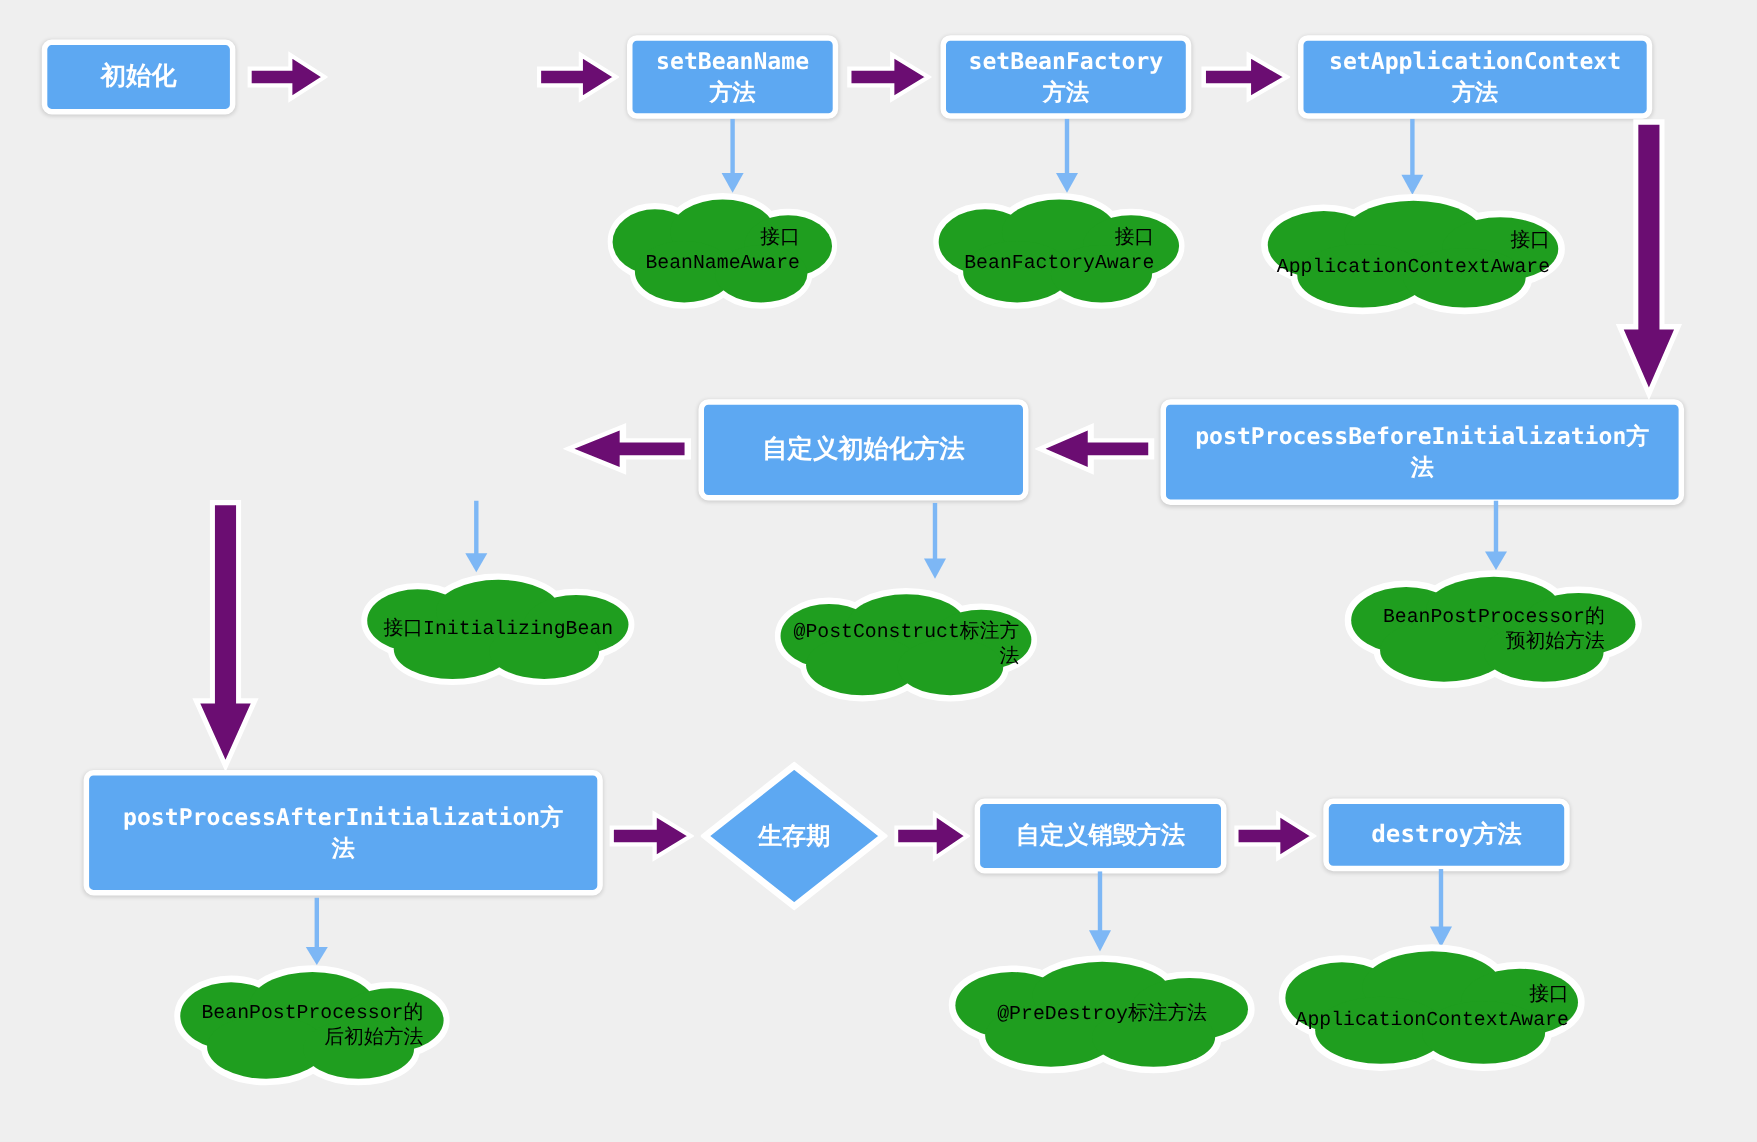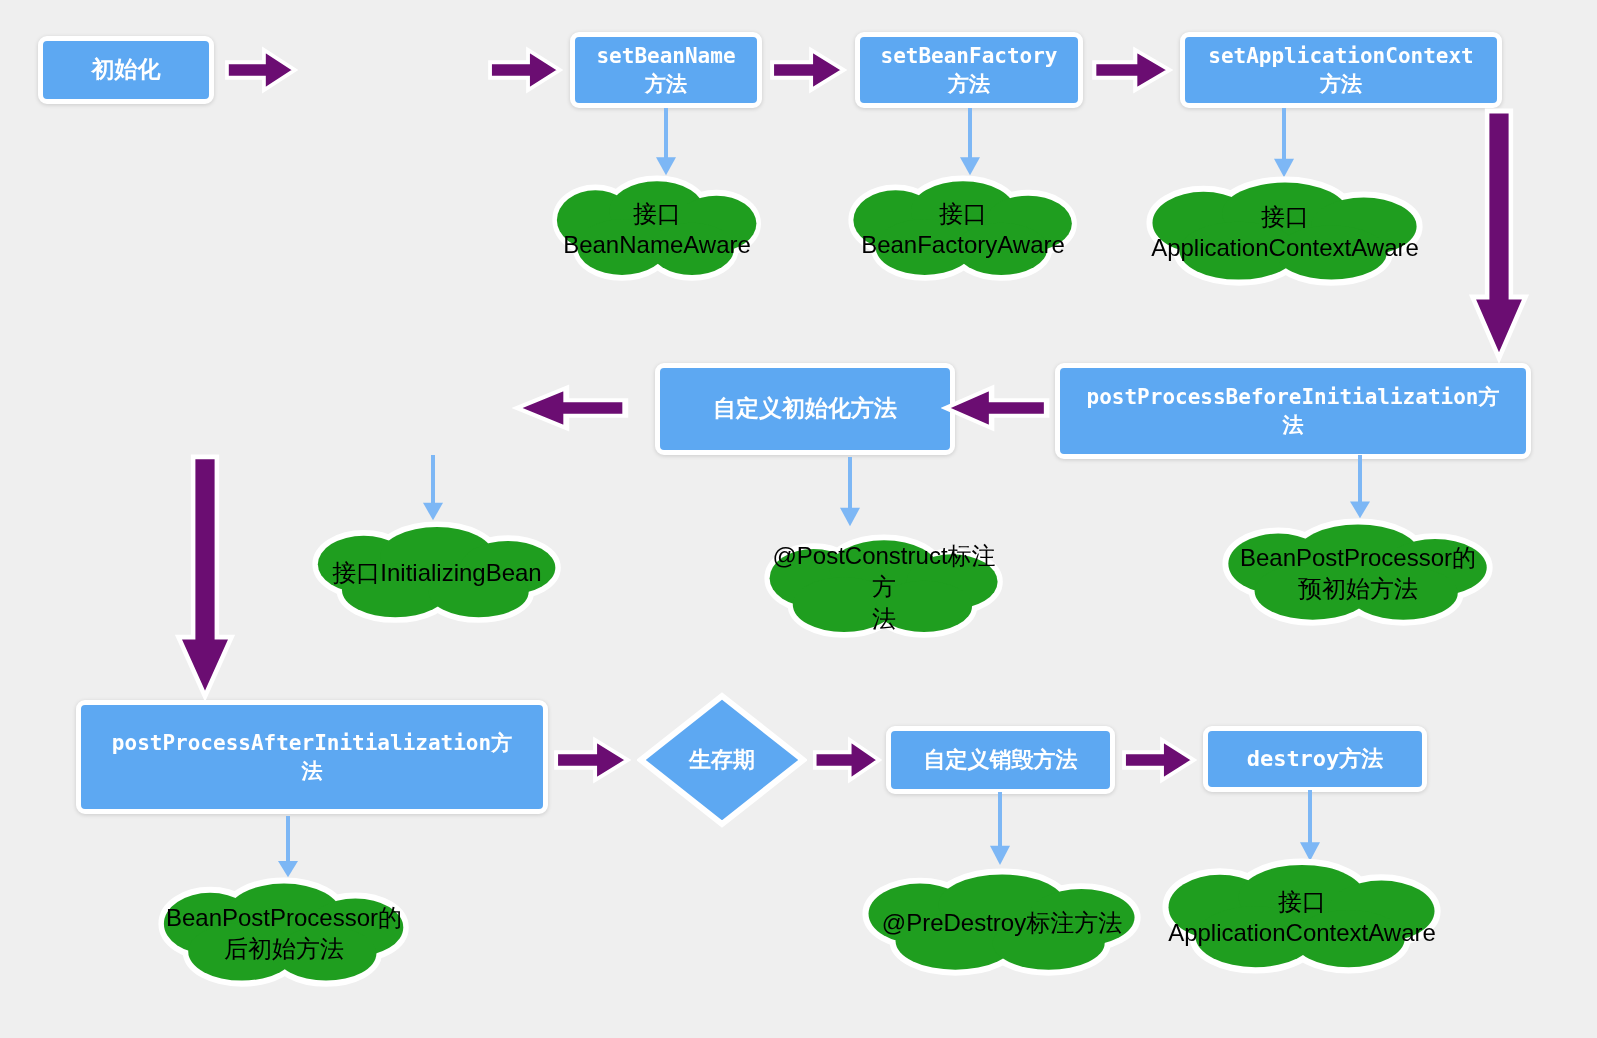--- a/index.html
+++ b/index.html
@@ -22,24 +22,24 @@
     line-height:1.35;
     font-family:"DejaVu Sans Mono","DejaVu Sans",sans-serif;
     padding:0 4px;
   }
   .shape-fill{position:absolute;inset:0;}
   .shape-fill svg{width:100%;height:100%;display:block;}
   .cloud{position:absolute;}
   .cloud-label{
     position:absolute;inset:0;
     display:flex;align-items:center;justify-content:center;
-    white-space:pre-line;text-align:center;
+    white-space:pre-line;text-align:right;
     color:var(--cloud-text,#000);
-    font-size:24px;line-height:1.3;
-    font-family:Liberation Sans, sans-serif;
+    font-size:18px;line-height:1.3;
+    font-family:Liberation Mono, monospace;
   }
   .diamond{position:absolute;}
   .diamond .box-label{position:absolute;inset:0;display:flex;align-items:center;justify-content:center;font-family:Liberation Serif, serif;}
   .arrow{position:absolute;}
   .arrow svg{width:100%;height:100%;display:block;}
   .fs21{font-size:21px;} .fs22{font-size:22px;} .fs23{font-size:23px;}
 </style>
 </head>
 <body>
 
@@ -58,21 +58,21 @@
   </div>
   <div class="box" style="left:1180px;top:32px;width:322px;height:76px">
     <span class="box-label fs21">setApplicationContext
 方法</span>
   </div>
 
   <div class="box" style="left:1055px;top:363px;width:476px;height:96px">
     <span class="box-label fs21">postProcessBeforeInitialization方
 法</span>
   </div>
-  <div class="box" style="left:655px;top:363px;width:300px;height:92px">
+  <div class="box" style="left:635px;top:363px;width:300px;height:92px">
     <span class="box-label fs23">自定义初始化方法</span>
   </div>
 
   <div class="box" style="left:76px;top:700px;width:472px;height:114px">
     <span class="box-label fs21">postProcessAfterInitialization方
 法</span>
   </div>
   <div class="diamond" style="left:637px;top:692px;width:170px;height:136px">
     <div class="shape-fill">
         <svg viewBox="0 0 170 136" preserveAspectRatio="none">
@@ -262,42 +262,42 @@
             <ellipse cx="235" cy="54" rx="57" ry="31"></ellipse>
             <ellipse cx="100" cy="80" rx="64" ry="31"></ellipse>
             <ellipse cx="200" cy="82" rx="60" ry="29"></ellipse>
           </g>
         </svg>
       </div>
     <span class="cloud-label">接口
 ApplicationContextAware</span>
   </div>
 
-  <div class="cloud" style="left:312px;top:521px;width:250px;height:104px">
+  <div class="cloud" style="left:328px;top:521px;width:250px;height:104px">
     <div class="shape-fill">
         <svg viewBox="0 0 300 120" preserveAspectRatio="none">
           <g fill="#fff" stroke="#fff" stroke-width="13">
             <ellipse cx="62" cy="50" rx="55" ry="33"></ellipse>
             <ellipse cx="150" cy="40" rx="68" ry="33"></ellipse>
             <ellipse cx="235" cy="54" rx="57" ry="31"></ellipse>
             <ellipse cx="100" cy="80" rx="64" ry="31"></ellipse>
             <ellipse cx="200" cy="82" rx="60" ry="29"></ellipse>
           </g>
           <g fill="#1f9e1f">
             <ellipse cx="62" cy="50" rx="55" ry="33"></ellipse>
             <ellipse cx="150" cy="40" rx="68" ry="33"></ellipse>
             <ellipse cx="235" cy="54" rx="57" ry="31"></ellipse>
             <ellipse cx="100" cy="80" rx="64" ry="31"></ellipse>
             <ellipse cx="200" cy="82" rx="60" ry="29"></ellipse>
           </g>
         </svg>
       </div>
     <span class="cloud-label">接口InitializingBean</span>
   </div>
-  <div class="cloud" style="left:764px;top:534px;width:240px;height:106px">
+  <div class="cloud" style="left:704px;top:534px;width:240px;height:106px">
     <div class="shape-fill">
         <svg viewBox="0 0 300 120" preserveAspectRatio="none">
           <g fill="#fff" stroke="#fff" stroke-width="13">
             <ellipse cx="62" cy="50" rx="55" ry="33"></ellipse>
             <ellipse cx="150" cy="40" rx="68" ry="33"></ellipse>
             <ellipse cx="235" cy="54" rx="57" ry="31"></ellipse>
             <ellipse cx="100" cy="80" rx="64" ry="31"></ellipse>
             <ellipse cx="200" cy="82" rx="60" ry="29"></ellipse>
           </g>
           <g fill="#1f9e1f">

